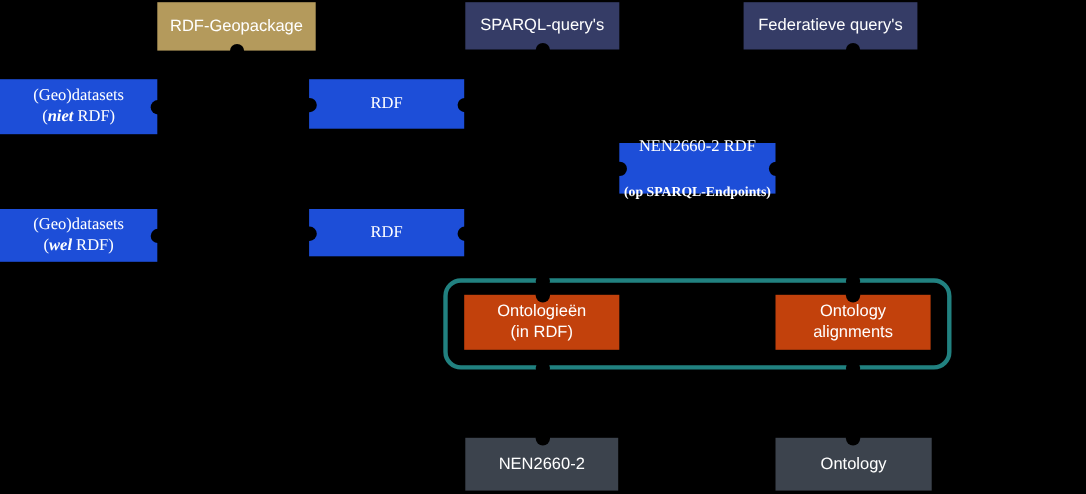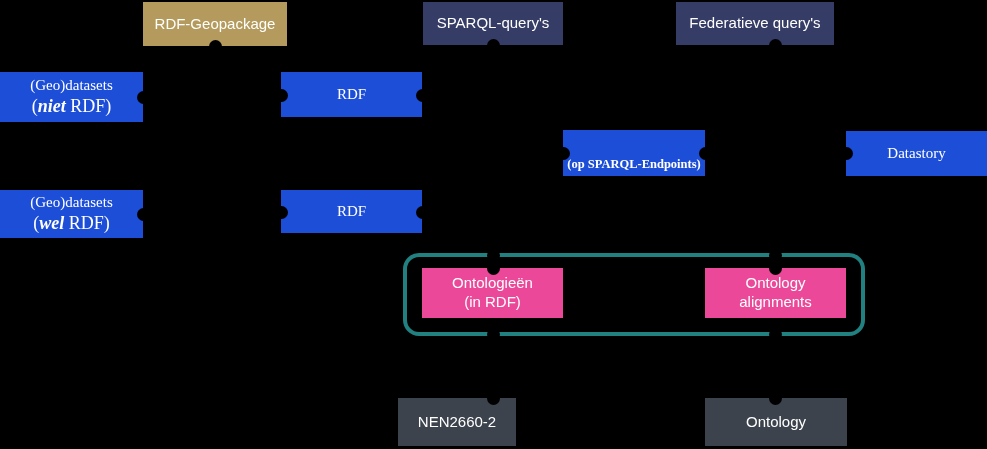--- a/index.html
+++ b/index.html
@@ -8,23 +8,23 @@
     font-family:"Liberation Sans", sans-serif;overflow:hidden;
   }
   .node{
     position:absolute;display:flex;flex-direction:column;align-items:center;
     justify-content:center;text-align:center;color:#ffffff;font-size:15px;
     line-height:1.25;z-index:2;
   }
   .gold{background:#b49a5c;}
   .navy{background:#353c66;}
   .blue{background:#1d4ed8;font-family:Liberation Serif, serif;}
-  .teal{background:#ec4899;align-items:center;}
+  .teal{background:#c2410c;align-items:center;}
   .gray{background:#3c434d;}
-  .sub{font-size:18px;}
+  .sub{font-size:15px;}
   .sub-bold{font-size:12.5px;font-weight:bold;margin-top:24px;}
   .it{font-style:italic;font-weight:bold;}
   .dot{
     position:absolute;width:13px;height:13px;border-radius:50%;
     background:#000000;z-index:5;
   }
   .group{
     position:absolute;border:4px solid #218180;border-radius:16px;
     background:transparent;z-index:1;
   }
@@ -49,26 +49,24 @@
   <div class="node blue" style="left:0px;top:72px;width:143px;height:50px">
     <span>(Geo)datasets</span>
     <span class="sub"><span>(</span><span class="it">niet</span><span> RDF)</span></span>
   </div>
 
   <div class="node blue" style="left:281px;top:72px;width:141px;height:45px">
     <span>RDF</span>
   </div>
 
   <div class="node blue" style="left:563px;top:130px;width:142px;height:46px">
+    <span>NEN2660-2 RDF</span>
     <span class="sub-bold">(op SPARQL-Endpoints)</span>
   </div>
 
-  <div class="node blue" style="left:846px;top:131px;width:141px;height:45px">
-    <span>Datastory</span>
-  </div>
 
   <div class="node blue" style="left:0px;top:190px;width:143px;height:48px">
     <span>(Geo)datasets</span>
     <span class="sub"><span>(</span><span class="it">wel</span><span> RDF)</span></span>
   </div>
 
   <div class="node blue" style="left:281px;top:190px;width:141px;height:43px">
     <span>RDF</span>
   </div>
 
@@ -77,21 +75,21 @@
   <div class="node teal" style="left:422px;top:268px;width:141px;height:50px">
     <span>Ontologieën</span>
     <span>(in RDF)</span>
   </div>
 
   <div class="node teal" style="left:705px;top:268px;width:141px;height:50px">
     <span>Ontology</span>
     <span>alignments</span>
   </div>
 
-  <div class="node gray" style="left:398px;top:398px;width:118px;height:48px">
+  <div class="node gray" style="left:423px;top:398px;width:139px;height:48px">
     <span>NEN2660-2</span>
   </div>
 
   <div class="node gray" style="left:705px;top:398px;width:142px;height:48px">
     <span>Ontology</span>
   </div>
 
   <div class="dot" style="left:208.5px;top:39.5px"></div>
   <div class="dot" style="left:136.5px;top:90.5px"></div>
   <div class="dot" style="left:274.5px;top:88.5px"></div>

